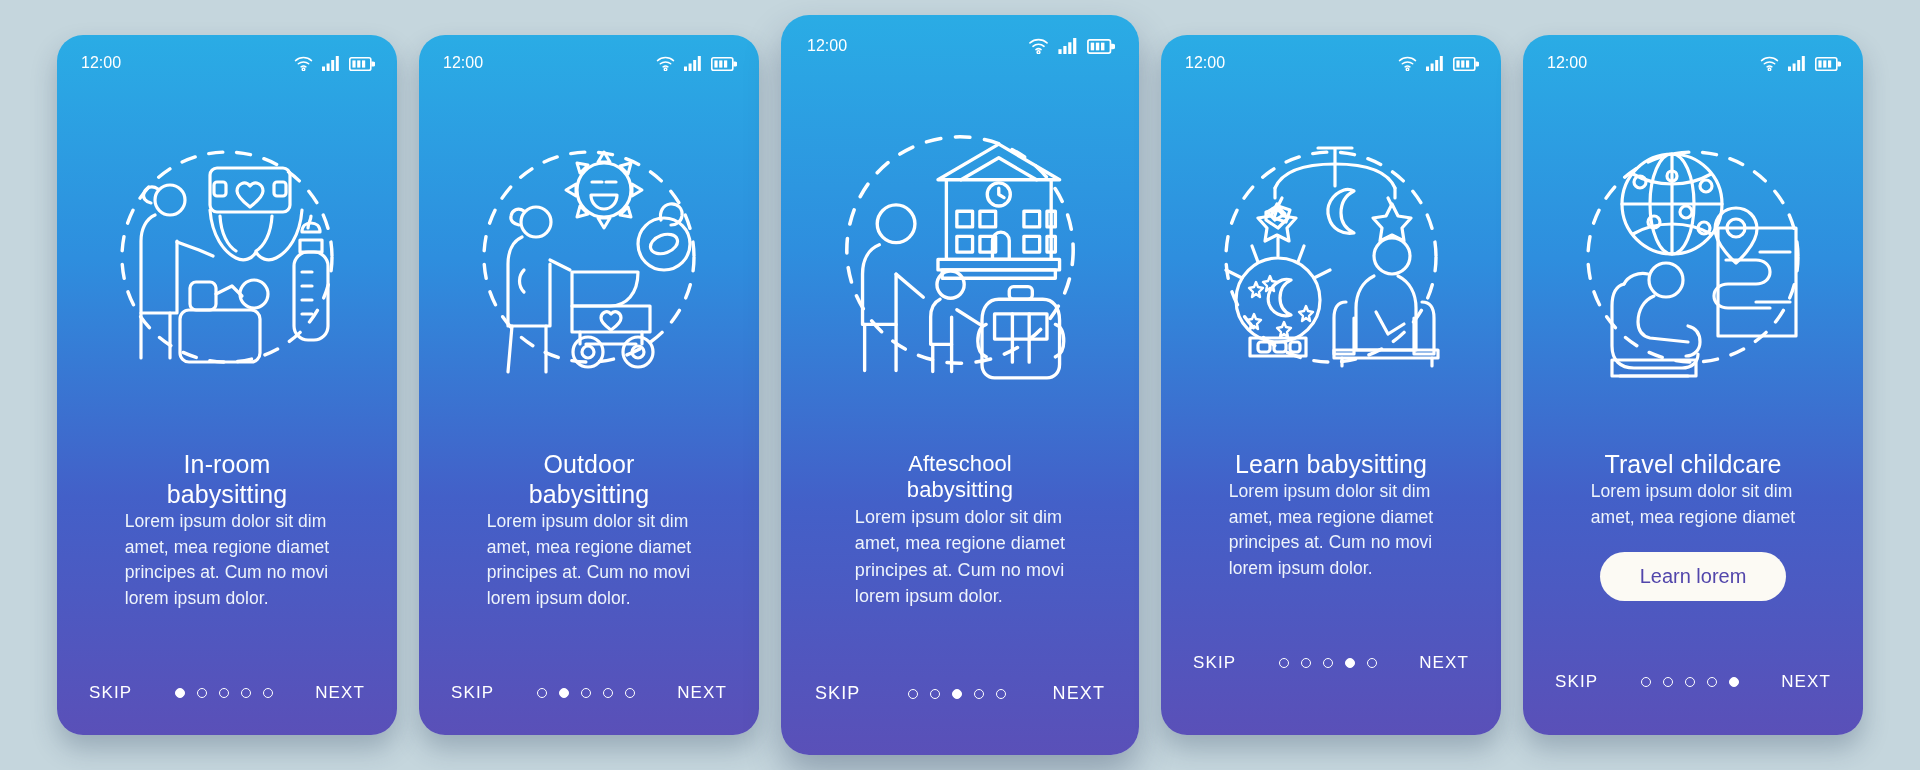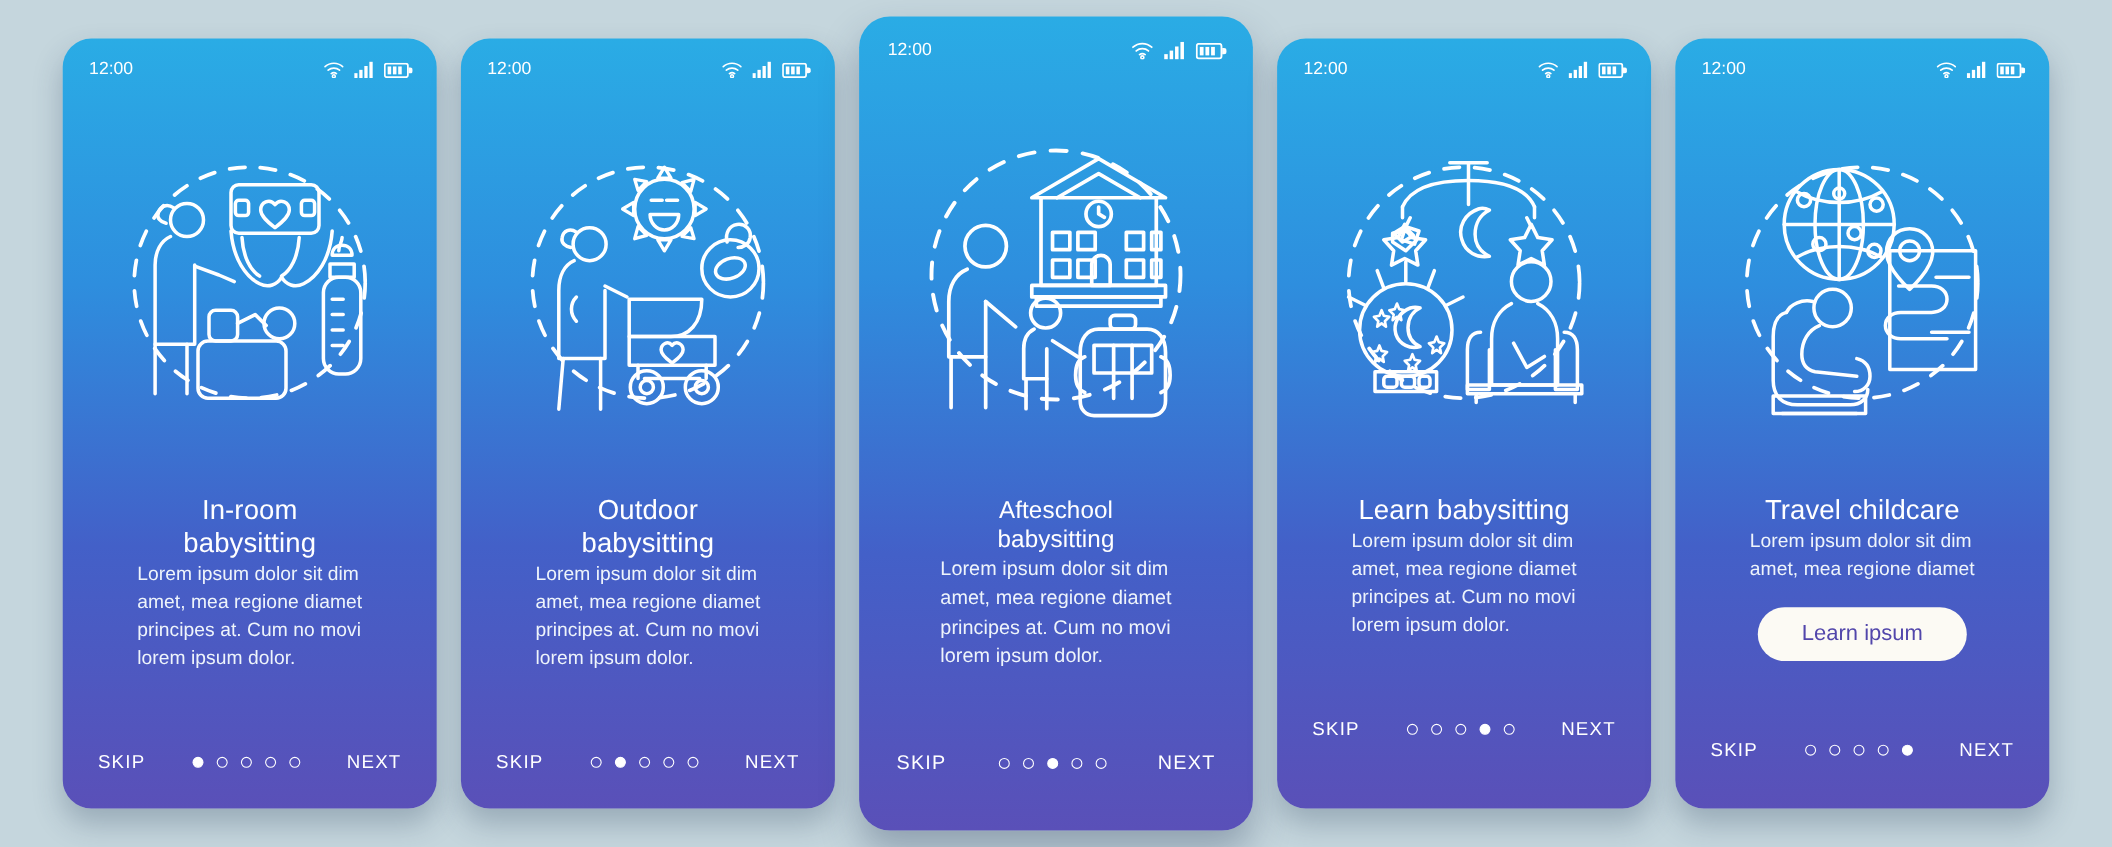--- a/index.html
+++ b/index.html
@@ -610,21 +610,21 @@
         <path d="M192 120h30M188 170h34"></path>
         <path d="M168 76c-12 0-21 9-21 21 0 16 21 34 21 34s21-18 21-34c0-12-9-21-21-21z"></path>
         <circle cx="168" cy="96" r="9"></circle>
       </svg>
     </div>
 
     <div class="content">
       <div class="card-title">Travel childcare</div>
       <div class="card-body">Lorem ipsum dolor sit dim
 amet, mea regione diamet</div>
-      <button class="learn-more">Learn ipsum</button>
+      <button class="learn-more">Learn lorem</button>
     </div>
 
     <div class="footer">
       <button class="nav-btn">SKIP</button>
       <div class="dots">
         <button class="dot"></button>
         <button class="dot"></button>
         <button class="dot"></button>
         <button class="dot"></button>
         <button class="dot active"></button>

